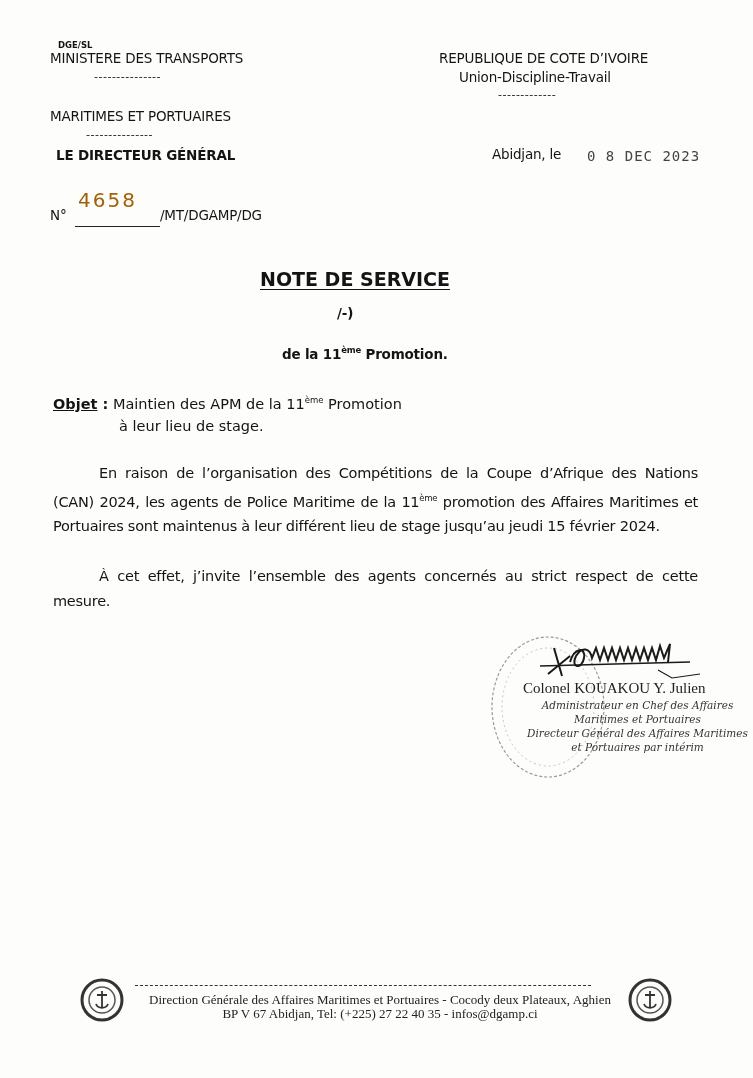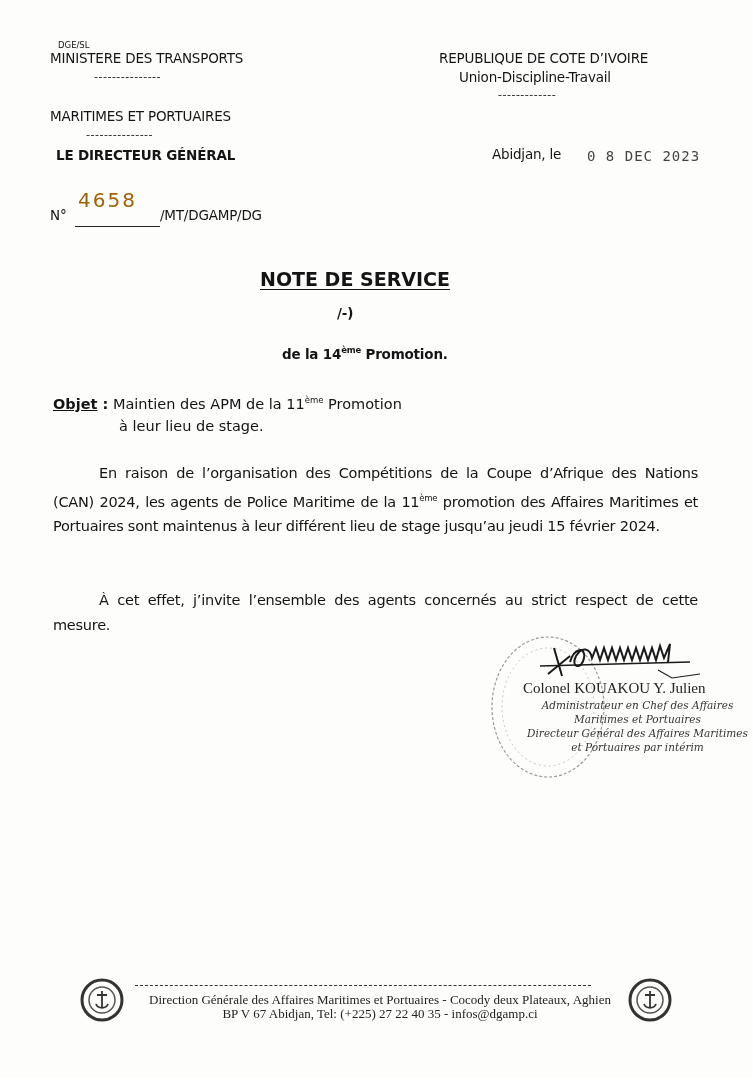--- a/index.html
+++ b/index.html
@@ -1,21 +1,21 @@
 <!DOCTYPE html>
 <html><head>
   <meta charset="utf-8">
   <style>
     * { margin: 0; padding: 0; box-sizing: border-box; }
     html, body { width: 753px; height: 1078px; background: #ffffff; overflow: hidden; }
     body { position: relative; font-family: "DejaVu Sans", "Liberation Sans", sans-serif; color: #141414; }
     .page { position: absolute; left: 0; top: 0; width: 753px; height: 1078px; background: #fdfdfc; }
     .abs { position: absolute; white-space: nowrap; }
     .hdr { font-size: 13.5px; letter-spacing: -0.2px; }
-    .small { font-size: 8.5px; font-weight: normal; padding-left: 8px; }
+    .small { font-size: 8.5px; font-weight: bold; padding-left: 8px; }
     .dash { font-size: 11px; letter-spacing: 0.5px; }
     .stamp-date { font-family: "DejaVu Sans Mono", monospace; color: #444; font-size: 14px; letter-spacing: 1px; text-align: center; }
     .num { font-family: "DejaVu Sans", sans-serif; color: #a16207; font-size: 20px; letter-spacing: 2px; }
     .title { font-size: 19px; font-weight: bold; text-decoration: underline; text-underline-offset: 3px; }
     .bold { font-weight: bold; }
     .body-text { font-size: 14.5px; line-height: 24.5px; letter-spacing: -0.25px; }
     sup { font-size: 8.5px; vertical-align: 6px; }
     .sig { font-family: "DejaVu Serif", serif; font-style: italic; font-size: 10.5px; color: #333; line-height: 14px; text-align: center; }
     .footer-text { font-family: "Liberation Serif", serif; font-size: 13px; color: #222; text-align: center; line-height: 14px; }
     .para-indent { text-indent: 46px; }
@@ -39,27 +39,27 @@
   <div class="abs stamp-date" style="left:587px; top:148px;">0 8  DEC  2023</div>
 
   <div class="abs hdr" style="left:50px; top:207px;">N°</div>
   <div class="abs" style="left:75px; top:226px; width:85px; border-bottom:1px solid #222;"></div>
   <div class="abs num" style="left:78px; top:188px;">4658</div>
   <div class="abs hdr" style="left:160px; top:207px;">/MT/DGAMP/DG</div>
 
   <div class="abs title" style="left:260px; top:268px;">NOTE DE SERVICE</div>
 
   <div class="abs hdr bold" style="left:337px; top:305px;">/-)</div>
-  <div class="abs hdr bold" style="left:282px; top:345px;"><span>de la 14</span><sup>ème</sup><span> Promotion.</span></div>
+  <div class="abs hdr bold" style="left:282px; top:345px;"><span>de la 11</span><sup>ème</sup><span> Promotion.</span></div>
 
   <div class="abs" style="left:53px; top:395px; font-size:14.5px;"><span class="bold" style="text-decoration:underline;">Objet</span><span class="bold"> :</span><span> Maintien des APM de la 11</span><sup>ème</sup><span> Promotion</span></div>
   <div class="abs" style="left:119px; top:418px; font-size:14.5px;">à leur lieu de stage.</div>
 
   <div class="abs body-text para-indent" style="left:53px; top:461px; width:645px; white-space:normal; text-align:justify;"><span>En raison de l’organisation des Compétitions de la Coupe d’Afrique des Nations (CAN) 2024, les agents de Police Maritime de la 11</span><sup>ème</sup><span> promotion des Affaires Maritimes et Portuaires sont maintenus à leur différent lieu de stage jusqu’au jeudi 15 février 2024.</span></div>
-  <div class="abs body-text para-indent" style="left:53px; top:588px; width:645px; white-space:normal; text-align:justify;">À cet effet, j’invite l’ensemble des agents concernés au strict respect de cette mesure.</div>
+  <div class="abs body-text para-indent" style="left:53px; top:564px; width:645px; white-space:normal; text-align:justify;">À cet effet, j’invite l’ensemble des agents concernés au strict respect de cette mesure.</div>
 
   <svg class="abs" style="left:486px; top:632px;" width="120" height="150" viewBox="0 0 120 150">
     <ellipse cx="62" cy="75" rx="56" ry="70" fill="none" stroke="#9a9a9a" stroke-width="1.2" stroke-dasharray="3 2"></ellipse>
     <ellipse cx="62" cy="75" rx="46" ry="59" fill="none" stroke="#b5b5b5" stroke-width="0.8" stroke-dasharray="2 3"></ellipse>
   </svg>
   <svg class="abs" style="left:540px; top:636px;" width="170" height="50" viewBox="0 0 170 50">
     <path d="M8 38 L30 20 M14 12 L22 40 M30 26 C34 12, 46 10, 44 22 C42 34, 30 32, 36 20 C42 10, 50 12, 52 22 L56 12 L60 24 L64 12 L68 24 L72 12 L76 24 L80 12 L84 24 L88 12 L92 24 L96 12 L100 24 L104 12 L108 24 L112 12 L116 24 L120 10 L124 22 L130 8 L128 26" fill="none" stroke="#1a1a1a" stroke-width="2"></path>
     <path d="M0 30 L150 26" stroke="#1a1a1a" stroke-width="1.5"></path>
     <path d="M118 34 L132 42 L160 38" fill="none" stroke="#1a1a1a" stroke-width="1.2"></path>
   </svg>

